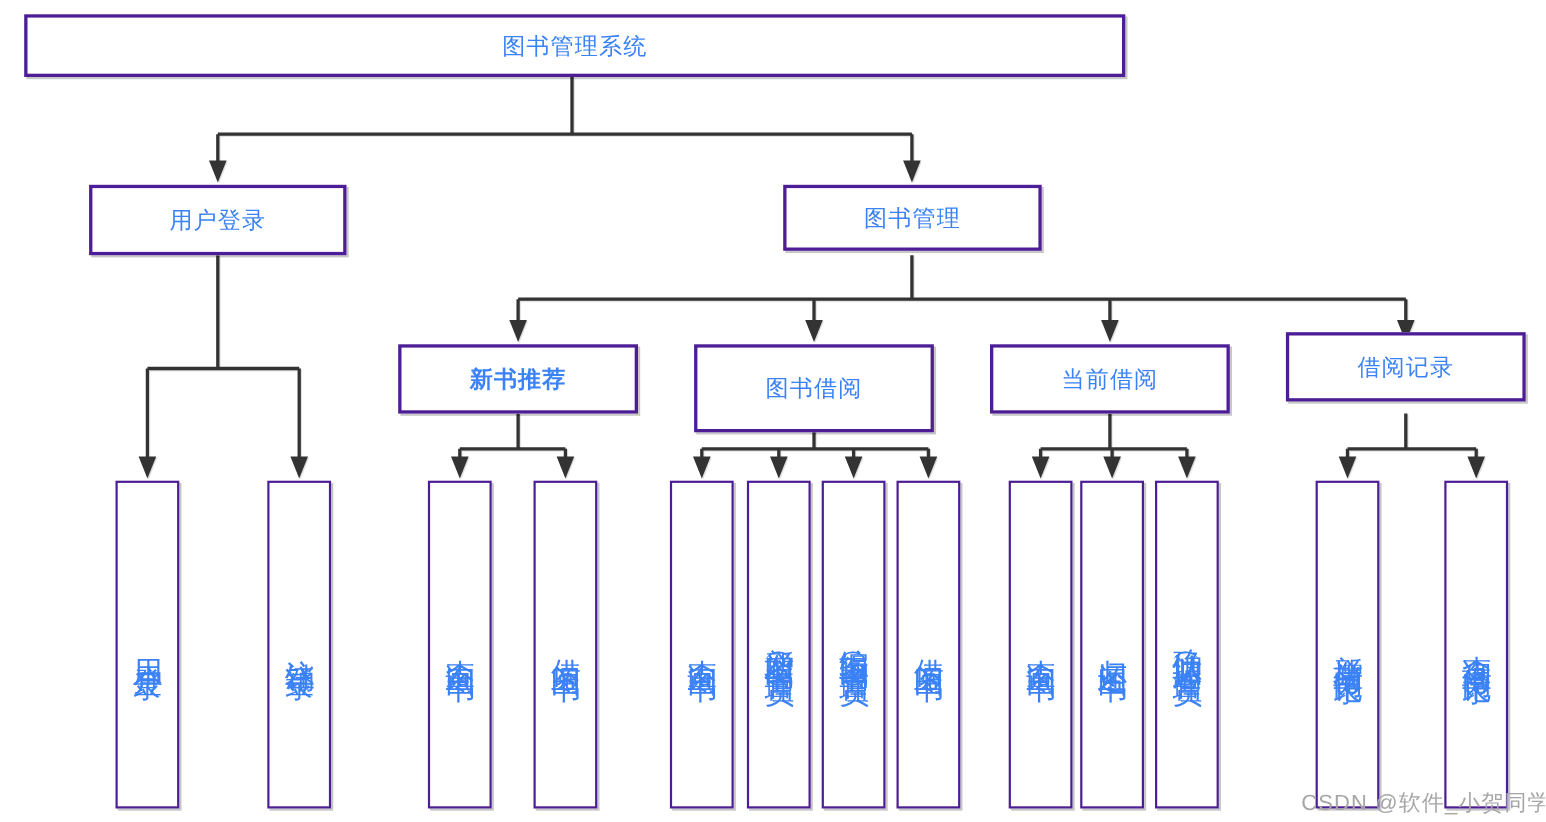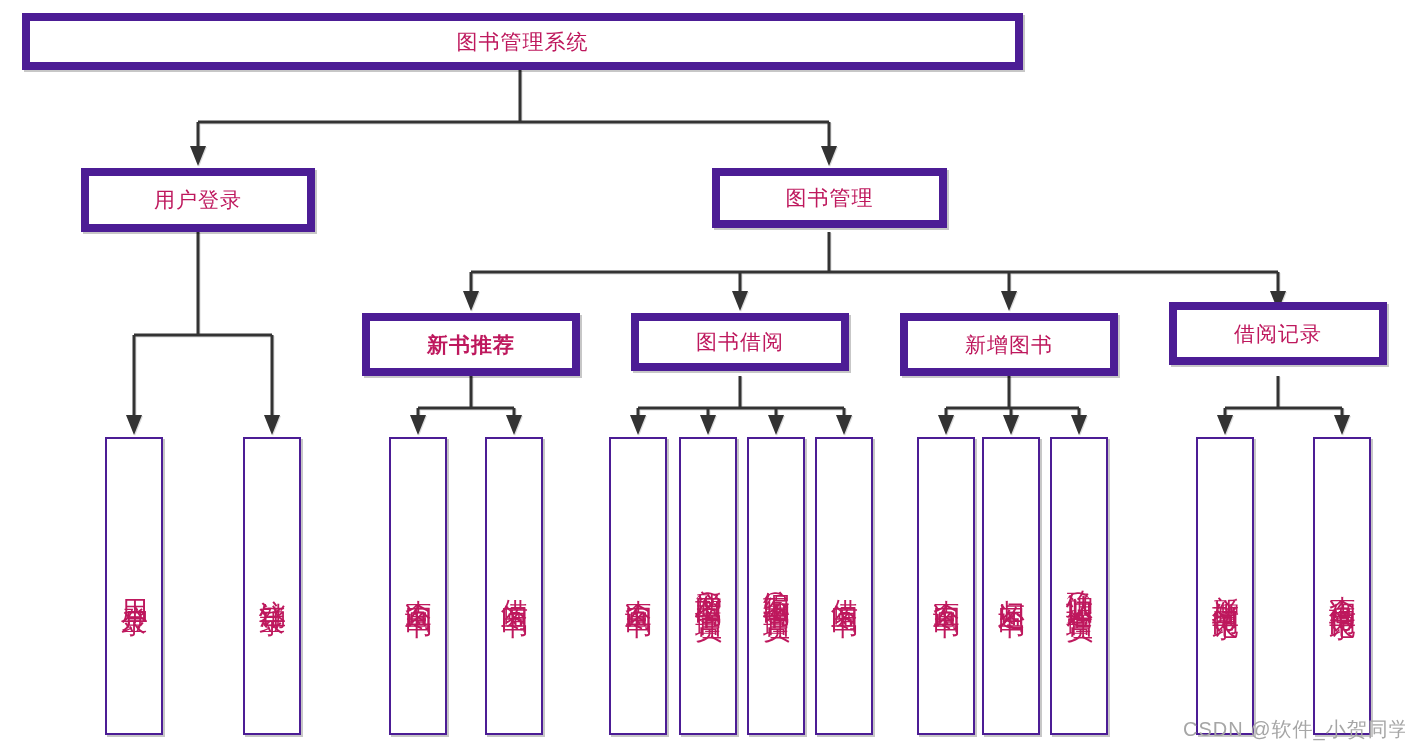--- a/index.html
+++ b/index.html
@@ -27,23 +27,23 @@
     fill: none;
   }
   svg.connectors polygon {
     fill: #333333;
     stroke: none;
   }
   .hbox, .vbox {
     position: absolute;
     box-sizing: border-box;
     background: #ffffff;
-    border: 8px solid #4c1d95;
+    border: 3px solid #4c1d95;
     box-shadow: 2px 2px 0 rgba(0,0,0,0.22);
-    color: #be185d;
+    color: #3b82f6;
     display: flex;
     align-items: center;
     justify-content: center;
   }
   .hbox {
     font-size: 21px;
     letter-spacing: 1px;
     white-space: nowrap;
   }
   .vbox {
@@ -105,22 +105,22 @@
       <polygon points="1334,415 1350,415 1342,435"></polygon>
     </g>
   </svg>
 
   <div class="hbox" style="left:22px; top:13px; width:1001px; height:57px;">图书管理系统</div>
 
   <div class="hbox" style="left:81px; top:168px; width:234px; height:64px;">用户登录</div>
   <div class="hbox" style="left:712px; top:168px; width:235px; height:60px;">图书管理</div>
 
   <div class="hbox" style="left:362px; top:313px; width:218px; height:63px;font-weight:bold;">新书推荐</div>
-  <div class="hbox" style="left:631px; top:313px; width:218px; height:58px;">图书借阅</div>
-  <div class="hbox" style="left:900px; top:313px; width:218px; height:63px;">新增图书</div>
+  <div class="hbox" style="left:631px; top:313px; width:218px; height:80px;">图书借阅</div>
+  <div class="hbox" style="left:900px; top:313px; width:218px; height:63px;">当前借阅</div>
   <div class="hbox" style="left:1169px; top:302px; width:218px; height:63px;">借阅记录</div>
 
   <div class="vbox" style="left:105px;">
     <span>用户登录</span>
   </div>
   <div class="vbox" style="left:243px;">
     <span>注销登录</span>
   </div>
 
   <div class="vbox" style="left:389px;">

